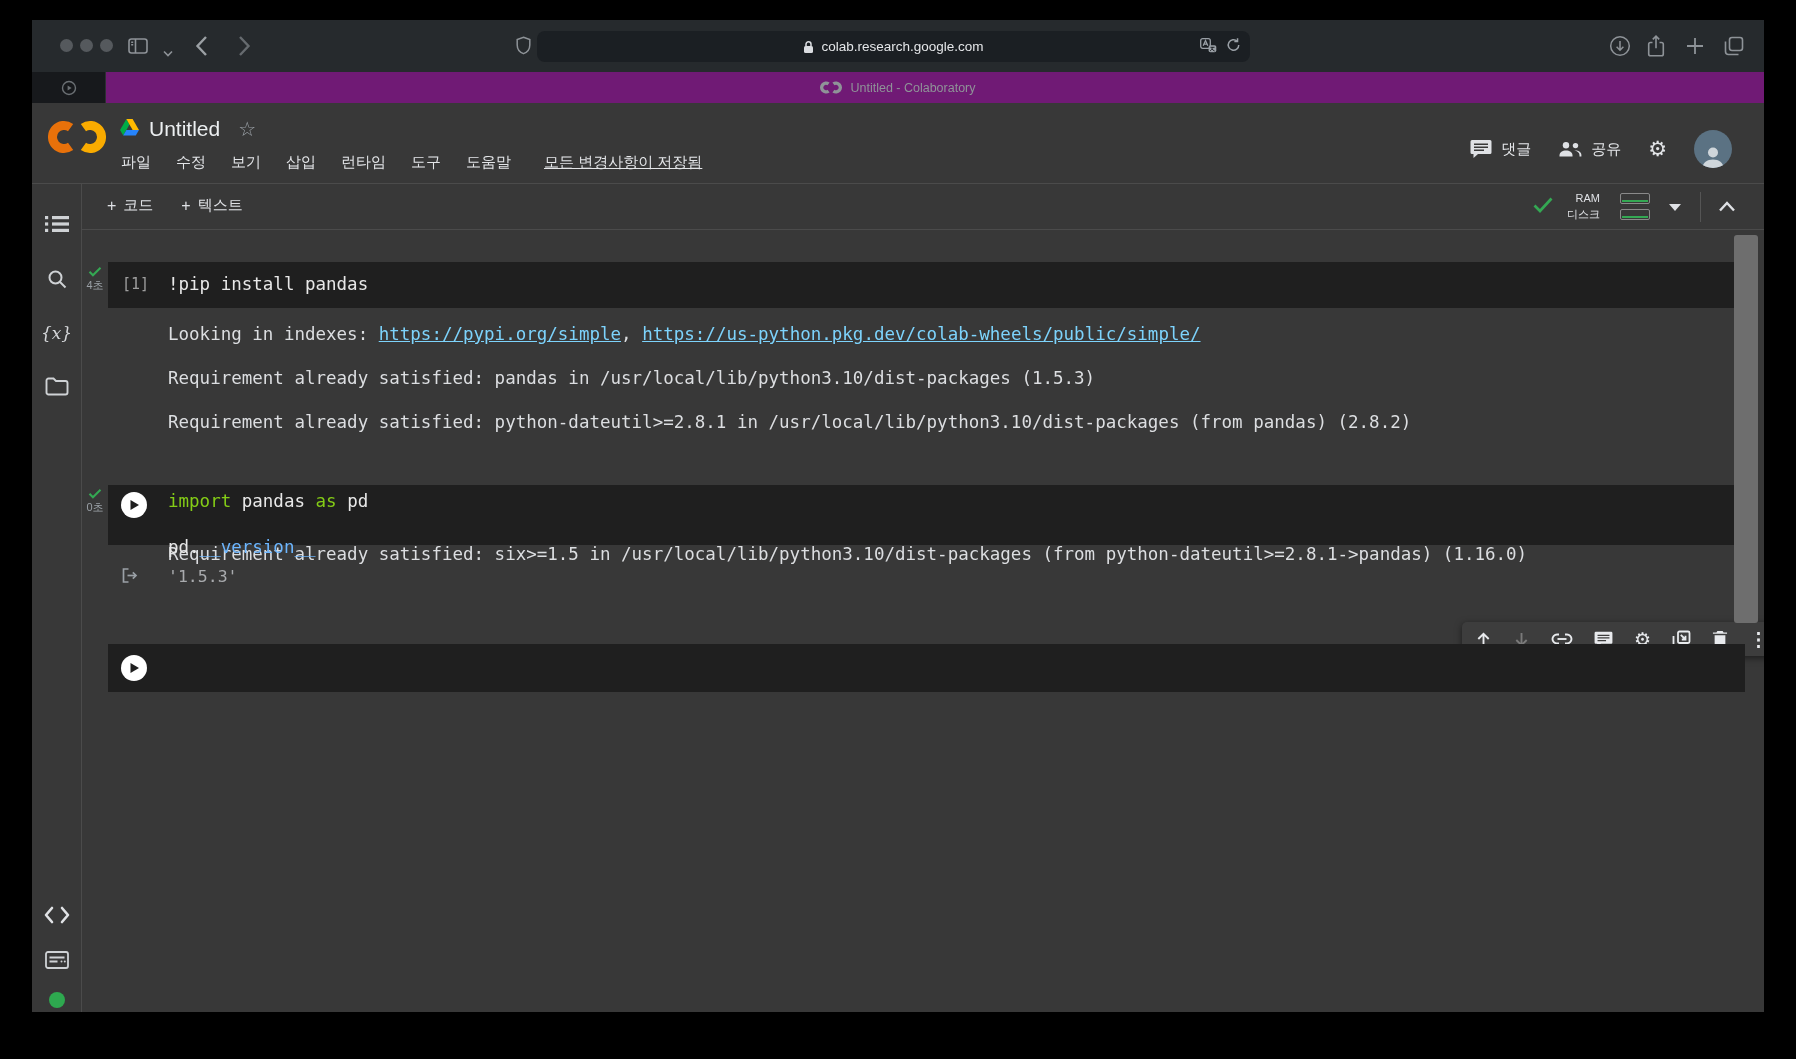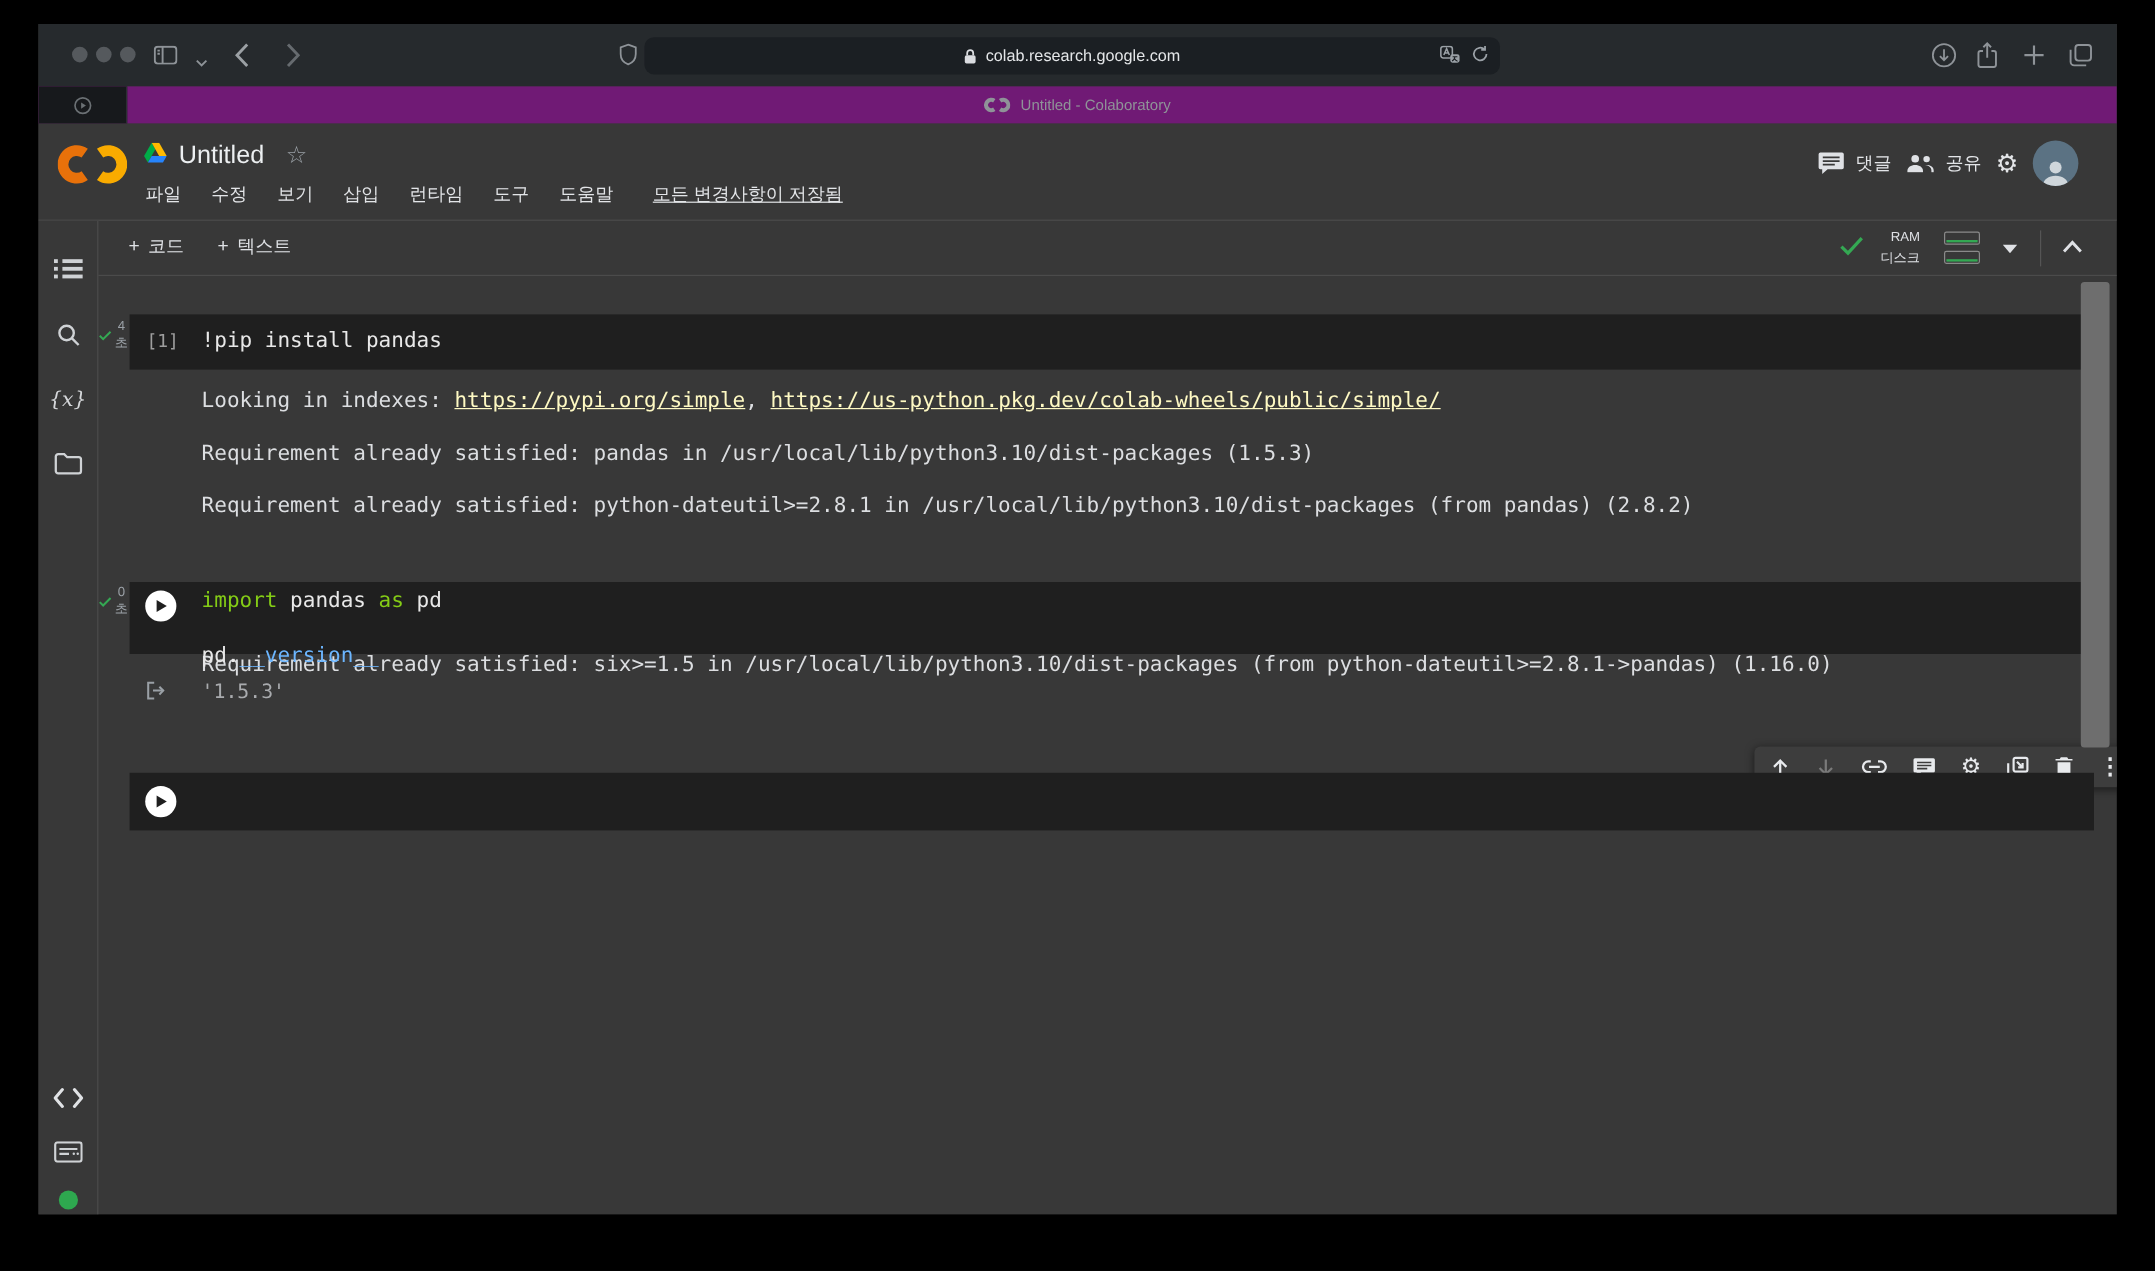--- a/index.html
+++ b/index.html
@@ -26,22 +26,22 @@
   
   .appheader{position:absolute;left:0;top:83px;width:100%;height:81px;background:#383838;
              border-bottom:1px solid #4b4b4b}
   .logo{position:absolute;left:16px;top:15px}
   .titlerow{position:absolute;left:88px;top:14px;display:flex;align-items:center;gap:10px}
   .doctitle{color:#eceff1;font-size:21px}
   .star{color:#9aa0a6;font-size:20px;margin-left:8px}
   .menus{position:absolute;left:89px;top:50px;display:flex;gap:25px;font-size:15px;color:#e3e5e8}
   .menus span{cursor:default}
   .savestatus{text-decoration:underline;margin-left:8px}
-  .hdr-right{position:absolute;right:32px;top:12px;height:42px;display:flex;align-items:center;
-             gap:12px;color:#e3e5e8;font-size:15px}
+  .hdr-right{position:absolute;right:32px;top:25px;height:42px;display:flex;align-items:center;
+             gap:27px;color:#e3e5e8;font-size:15px}
   .hbtn{display:flex;align-items:center;gap:9px}
   .gearglyph{font-size:21px;color:#e3e5e8}
   .avatar{width:38px;height:38px;border-radius:50%;background:#5b7283;display:flex;
           align-items:flex-end;justify-content:center;overflow:hidden}
 
   
   .sidebar{position:absolute;left:0;top:164px;width:50px;height:828px;background:#383838;
            border-right:1px solid #4b4b4b}
   .sbicon{position:absolute;left:0;width:49px;display:flex;justify-content:center;color:#cfd2d5}
   .mathic{font-family:"DejaVu Serif",serif;font-style:italic;font-size:17px;color:#d5d7da}
@@ -61,29 +61,29 @@
          border-top:7px solid #dfe1e5;margin:0 6px}
   .vdiv{width:1px;height:30px;background:#555}
 
   
   .mono{font-family:"DejaVu Sans Mono",monospace}
   .cell-editor{position:absolute;left:76px;width:1637px;background:#1f1f1f}
   #cell1{top:242px;height:46px}
   #cell2{top:465px;height:60px}
   #cell3{top:624px;height:48px}
   .gutter{position:absolute;left:50px;width:26px;text-align:center;color:#9aa0a6;font-size:11px;
-          display:flex;flex-direction:row;align-items:center;gap:1px}
+          display:flex;flex-direction:column;align-items:center;gap:1px}
   .execcount{position:absolute;left:90px;top:255px;color:#9e9e9e;font-size:15px}
   .code{position:absolute;left:136px;font-size:17.5px;line-height:23px;color:#e8e8e8;white-space:pre}
   #code1{top:253px}
   #code2{top:470px}
   .kw{color:#84cc16}
   .attr{color:#6cb6ff}
   .out1{position:absolute;left:136px;top:303px;font-size:17.5px;line-height:22px;color:#dcdee1;white-space:pre}
-  .olink{color:#fef9c3;text-decoration:underline}
+  .olink{color:#7dd3fc;text-decoration:underline}
   .playbtn{position:absolute;width:26px;height:26px;border-radius:50%;background:#fff;
            display:flex;align-items:center;justify-content:center}
   .outicon{position:absolute;left:88px;top:546px}
   .outval{position:absolute;left:136px;top:547px;font-size:16.5px;color:#a9abae}
 
   
   .celltoolbar{position:absolute;left:1430px;top:602px;height:34px;background:#3d3d3d;border-radius:5px;
                display:flex;align-items:center;padding:0 13px;gap:21px;box-shadow:0 2px 7px rgba(0,0,0,.5)}
   .ctb{display:flex;align-items:center;justify-content:center}
   .moreglyph{font-size:19px;color:#e8eaed;font-weight:bold;line-height:1}

